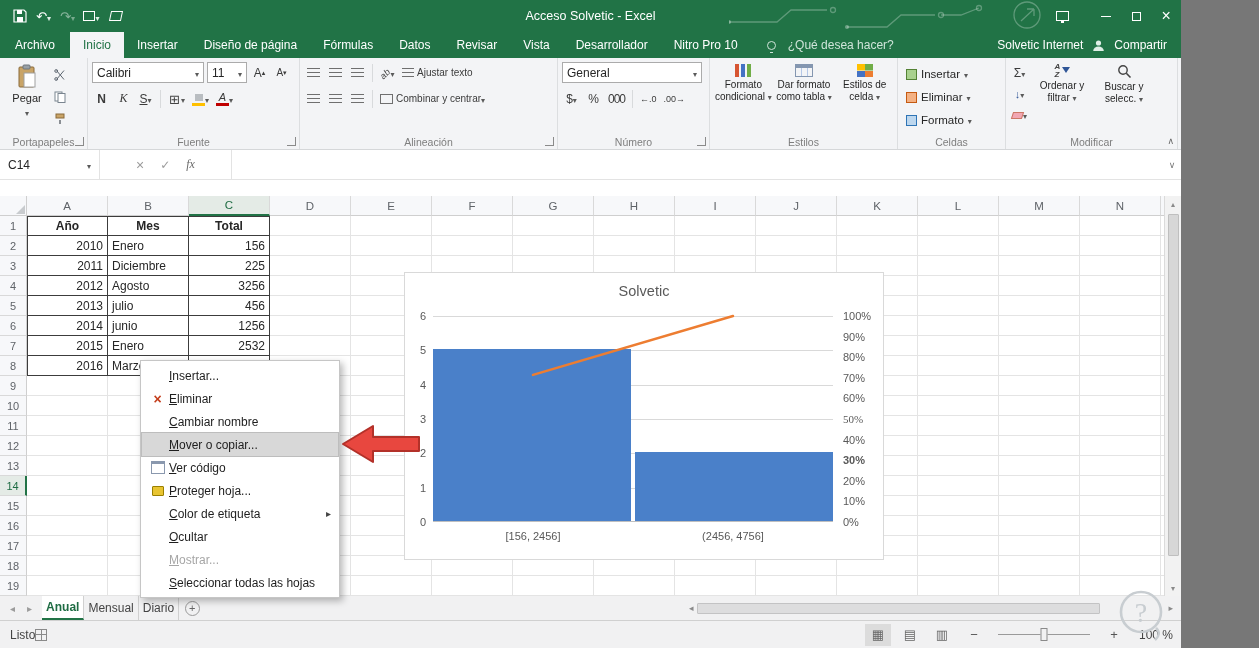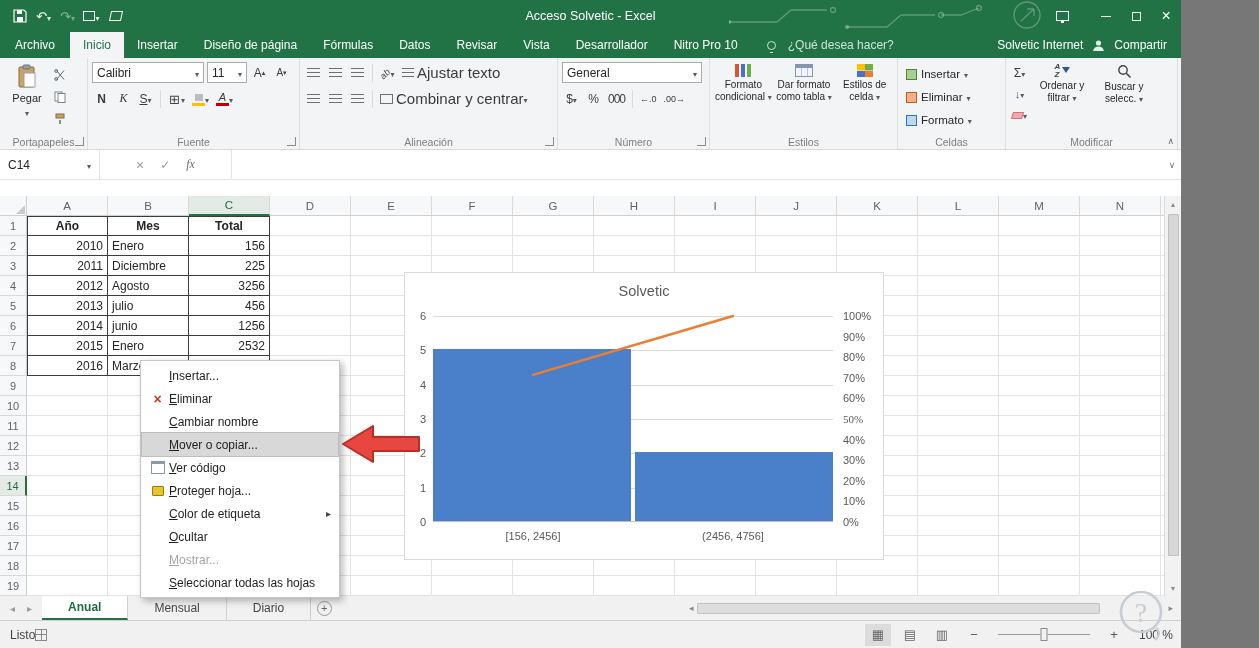--- a/index.html
+++ b/index.html
@@ -64,21 +64,21 @@
 .ic-bord{width:13px;height:13px;display:grid;place-items:center;color:#444}
 .ic-bord::before{content:"⊞";font-size:13px}
 .ic-fill{width:13px;height:14px;border-bottom:3px solid #FFC000;display:flex;align-items:center;justify-content:center}
 .ic-fill::before{content:"";width:8px;height:7px;background:#B9BDC1}
 .ic-A{width:13px;height:14px;border-bottom:3px solid #C00000;display:flex;align-items:center;justify-content:center;font-size:11px}
 .ic-A::before{content:"A"}
 .ic-al{width:13px;height:9px;background:repeating-linear-gradient(to bottom,#6f6f6f 0 1px,transparent 1px 4px)}
 .ic-orient::before{content:"ab";display:inline-block;transform:rotate(-45deg);font-size:9px;color:#444}
 .ic-wrap{width:12px;height:9px;background:repeating-linear-gradient(to bottom,#6f6f6f 0 1px,transparent 1px 4px);margin-right:3px}
 .ic-merge{width:13px;height:10px;border:1px solid #6f6f6f;margin-right:3px}
-.wraplbl,.mergelbl{font-size:15px;white-space:nowrap}
+.wraplbl,.mergelbl{font-size:10px;white-space:nowrap}
 .tiny{font-size:9px;white-space:nowrap}
 .ic-cf{width:16px;height:13px;background:linear-gradient(to right,#D65532 0 4px,#F3F4F6 4px 6px,#4472C4 6px 10px,#F3F4F6 10px 12px,#70AD47 12px 16px)}
 .ic-tbl{width:18px;height:13px;border:1px solid #8496B0;background:linear-gradient(#8496B0 0 3px,transparent 3px),repeating-linear-gradient(to right,transparent 0 5px,#B4C7E7 5px 6px)}
 .ic-cs{width:16px;height:13px;background:linear-gradient(90deg,#FFC000 0 50%,#70AD47 50% 100%) top/100% 50% no-repeat,linear-gradient(90deg,#4472C4 0 50%,#ED7D31 50% 100%) bottom/100% 50% no-repeat}
 .rcol2{display:flex;flex-direction:column;gap:1px;padding-top:2px}
 .rline{display:flex;align-items:center;gap:4px;height:22px;padding:0 4px;font-size:11.5px;white-space:nowrap}
 .sq{width:11px;height:11px;display:block}
 .sq.g{background:#A9D18E;border:1px solid #548235}
 .sq.r{background:#F4B183;border:1px solid #C55A11}
 .sq.b2{background:#BDD7EE;border:1px solid #2E74B5}
@@ -157,21 +157,21 @@
 .protect-sheet::before{content:"";width:10px;height:8px;background:#E8C431;border:1px solid #9A7F00;border-radius:1px;display:block}
 
 
 .red-arrow{position:absolute;left:341px;top:423px;z-index:21}
 
 
 .tabstrip{position:absolute;top:596px;left:0;right:0;height:24px;background:#F1F1F2;display:flex;align-items:stretch;font-size:12px;color:#444}
 .tnav{display:flex;align-items:center;gap:12px;padding:0 10px;color:#9c9c9c;font-size:10px}
 .tnav .prev::before{content:"◂"}
 .tnav .next::before{content:"▸"}
-.stab{padding:0 26px;display:flex;align-items:center;border-right:1px solid #D0D0D0;white-space:nowrap}
+.stab{padding:0 4px;display:flex;align-items:center;border-right:1px solid #D0D0D0;white-space:nowrap}
 .stab.active{background:#fff;color:#1E6C43;font-weight:bold;border-bottom:2px solid #217346}
 .addsheet{width:26px;display:flex;align-items:center;justify-content:center}
 .addsheet i{width:15px;height:15px;border:1px solid #9a9a9a;border-radius:50%;display:flex;align-items:center;justify-content:center;font-size:11px;color:#666;font-style:normal}
 .addsheet i::before{content:"+"}
 .hscroll{margin-left:auto;display:flex;align-items:center;gap:3px;width:492px;padding-right:8px;color:#8a8a8a;font-size:9px}
 .hscroll .prev::before{content:"◂"}
 .hscroll .next::before{content:"▸"}
 .htrack{flex:1;height:13px;display:flex;align-items:center}
 .hthumb{height:11px;width:86%;background:#DDDDDE;border:1px solid #C3C3C4;border-radius:1px}
 
@@ -915,21 +915,21 @@
         </svg>
       </div>
     <div class="raxis">
         <div class="ytick" style="top: -7px;">100%</div>
         <div class="ytick" style="top: 13.6px;">90%</div>
         <div class="ytick" style="top: 34.2px;">80%</div>
         <div class="ytick" style="top: 54.8px;">70%</div>
         <div class="ytick" style="top: 75.4px;">60%</div>
         <div class="ytick" style="top: 96px; font-family: Liberation Serif, serif;">50%</div>
         <div class="ytick" style="top: 116.6px;">40%</div>
-        <div class="ytick" style="top: 137.2px;">30%</div>
+        <div class="ytick" style="top: 137.2px; font-weight: bold;">30%</div>
         <div class="ytick" style="top: 157.8px;">20%</div>
         <div class="ytick" style="top: 178.4px;">10%</div>
         <div class="ytick" style="top: 199px;">0%</div>
       </div>
     <div class="xaxis">
         <div class="xtick" style="left: 0px; width: 200px;">[156, 2456]</div>
         <div class="xtick" style="left: 200px; width: 200px;">(2456, 4756]</div>
       </div>
   </div>
 

